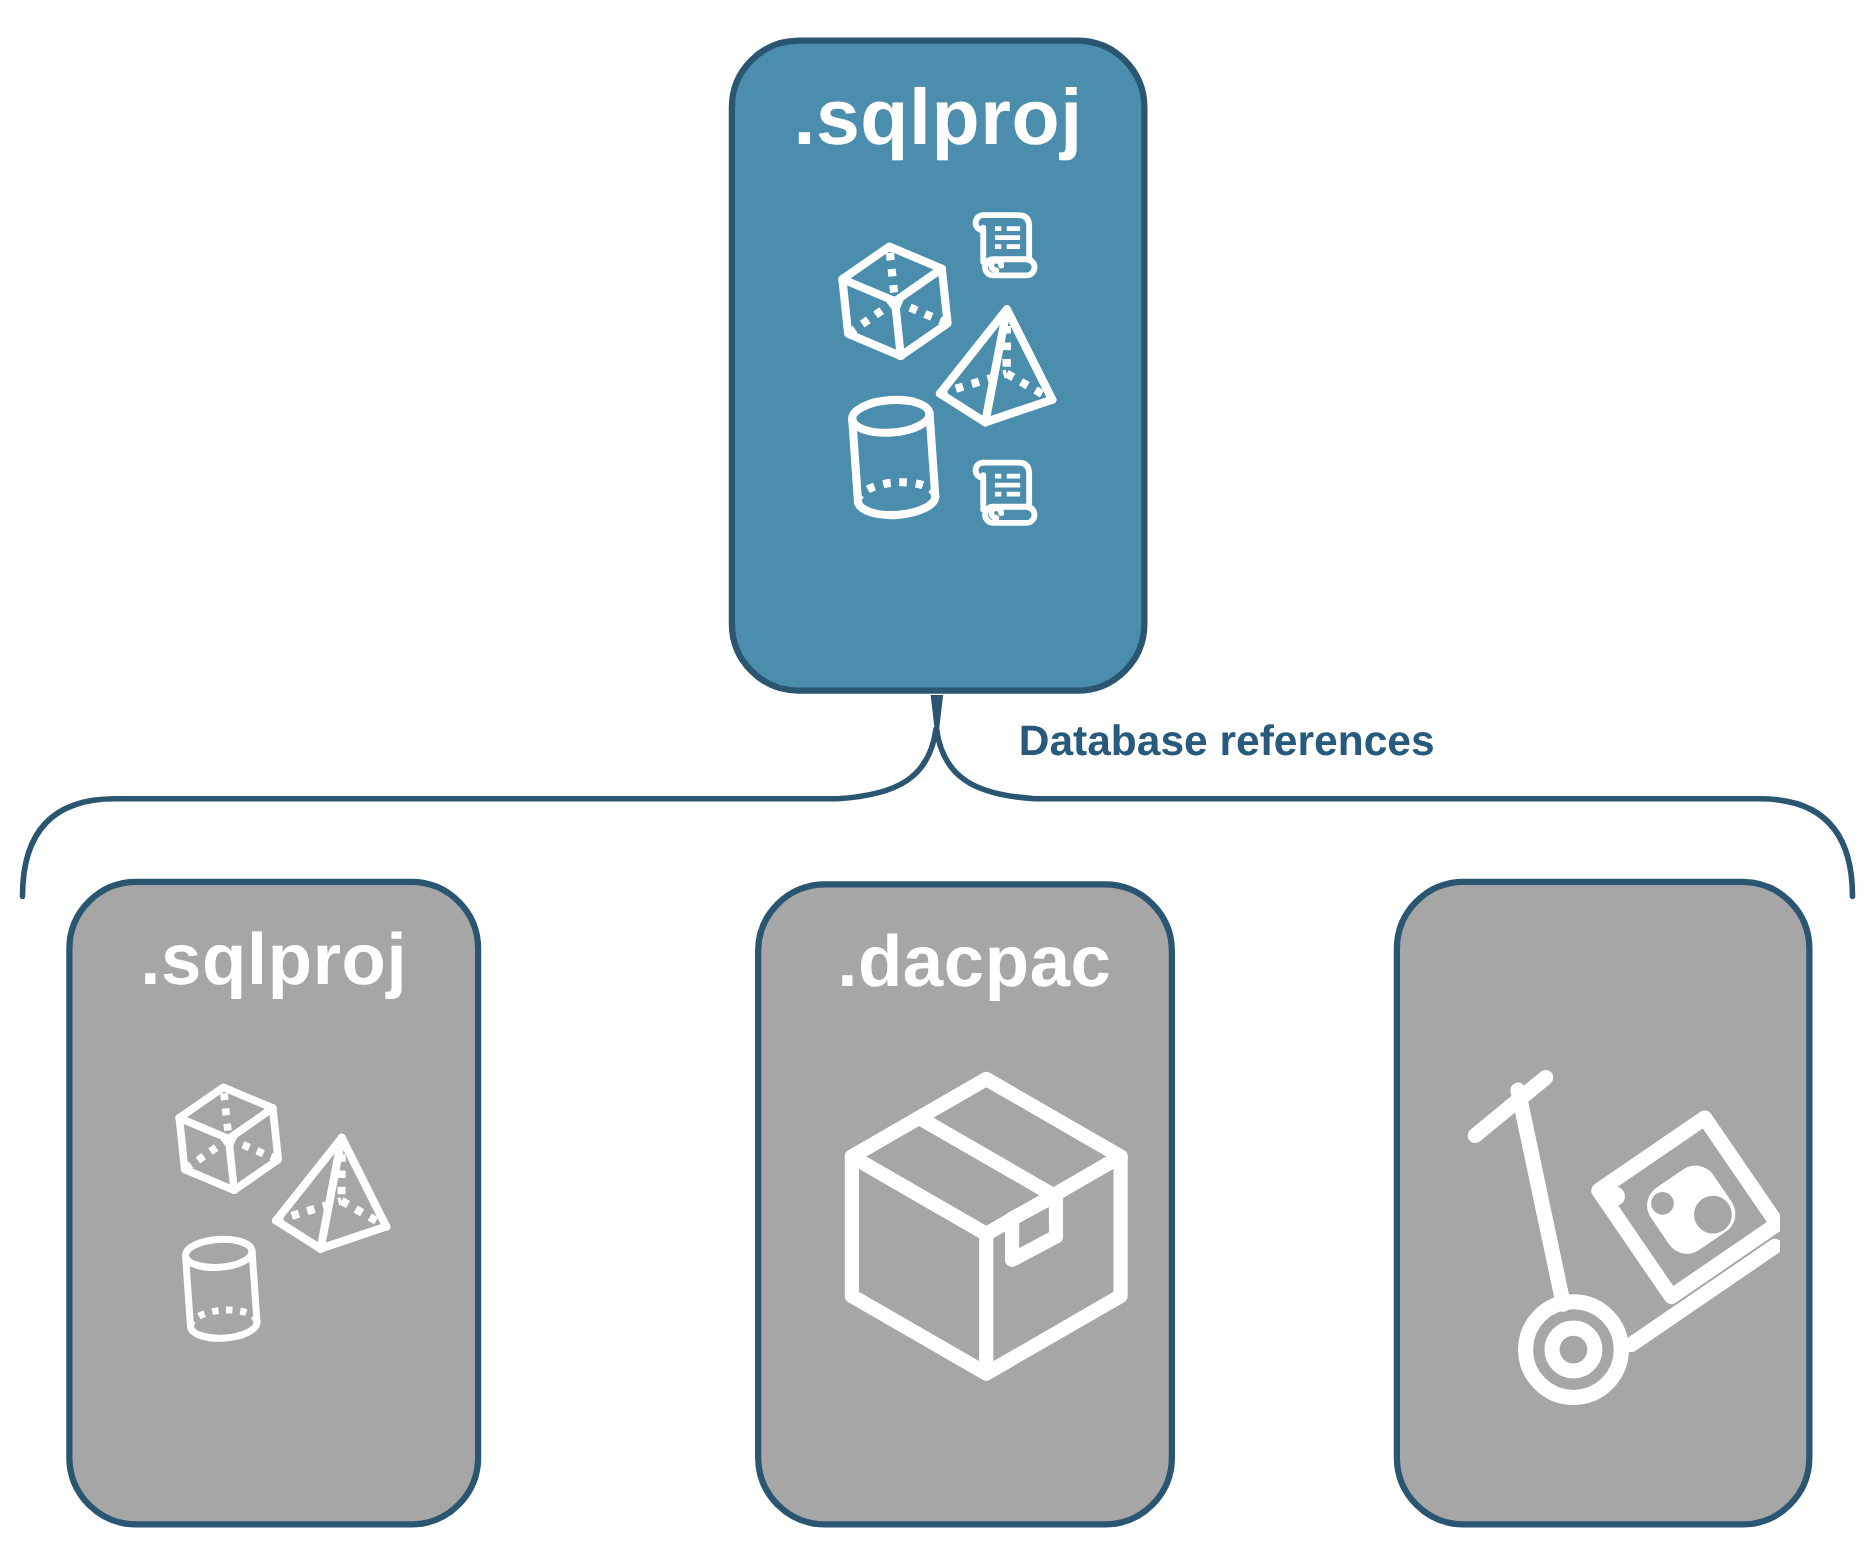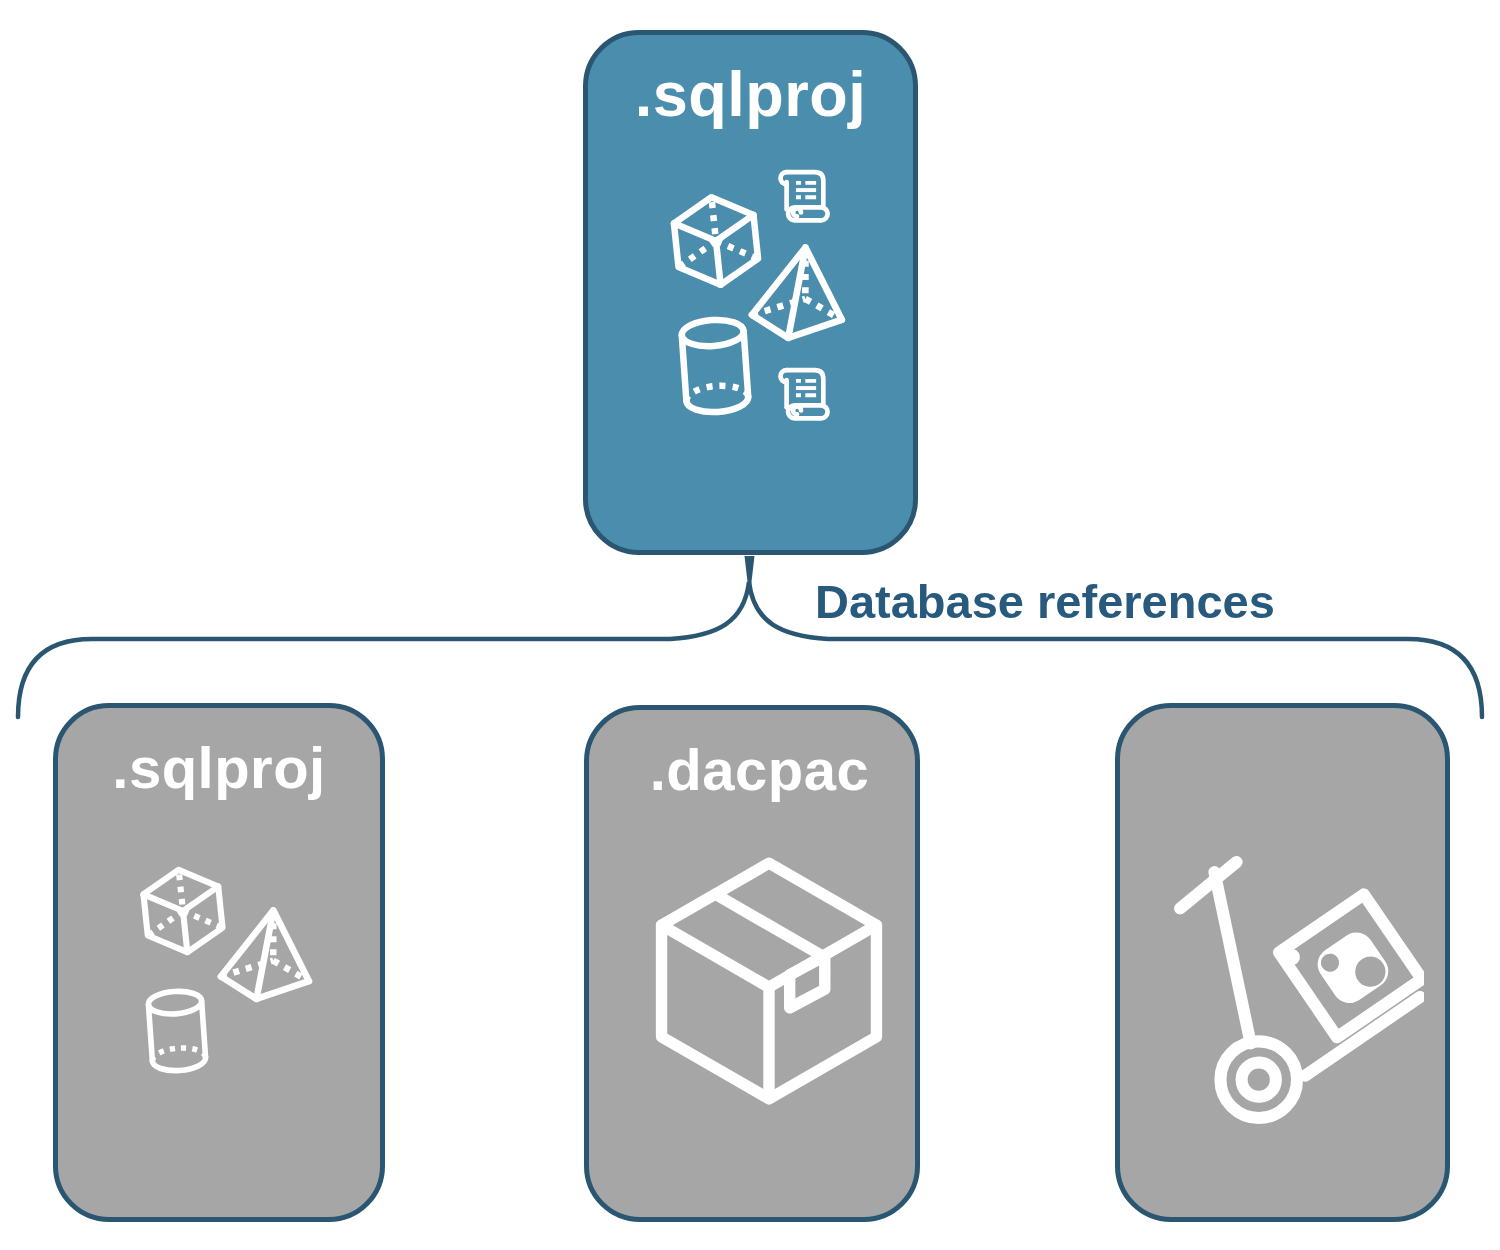--- a/index.html
+++ b/index.html
@@ -10,37 +10,37 @@
     overflow: hidden;
   }
   .node {
     position: absolute; box-sizing: border-box;
     border: 5px solid var(--border,#2a5672);
     border-radius: 56px;
   }
   .node.root  { left:583px; top:30px;  width:335px; height:525px; background: var(--root-fill,#4a8dac); }
   .node.child { top:703px; width:335px; height:519px; background: var(--child-fill,#a6a6a6); }
   #child-0 { left:53px;  width:332px; }
-  #child-1 { left:584px; width:336px; top:705px; height:517px;padding-left:15px; }
+  #child-1 { left:604px; width:336px; top:705px; height:517px;padding-left:15px; }
   #child-2 { left:1115px; }
   .title {
     color: var(--node-text,#fff); font-weight: bold; text-align: center;
     line-height: 1.05; letter-spacing: 0.5px;
   }
   .root  .title { font-size: 63px; margin-top: 26px; }
   .child .title { font-size: 58px; margin-top: 30px; }
   .iconfield { position:absolute; left:0; top:0; right:0; bottom:0; }
   .ic { position:absolute; color: var(--node-text,#fff); }
   .overlay {
     position:absolute; left:0; top:0; width:1500px; height:1250px;
     pointer-events:none;
   }
   .edge-label {
     position:absolute; left:815px; top:574px;
-    font-size: 47px; font-weight: bold;
+    font-size: 34px; font-weight: bold;
     color: var(--edge-text,#275a7d);
     white-space: nowrap;
   }
   .defs { position:absolute; width:0; height:0; overflow:hidden; }
 </style>
 </head>
 <body>
 
 <svg class="defs" aria-hidden="true">
   <defs>

